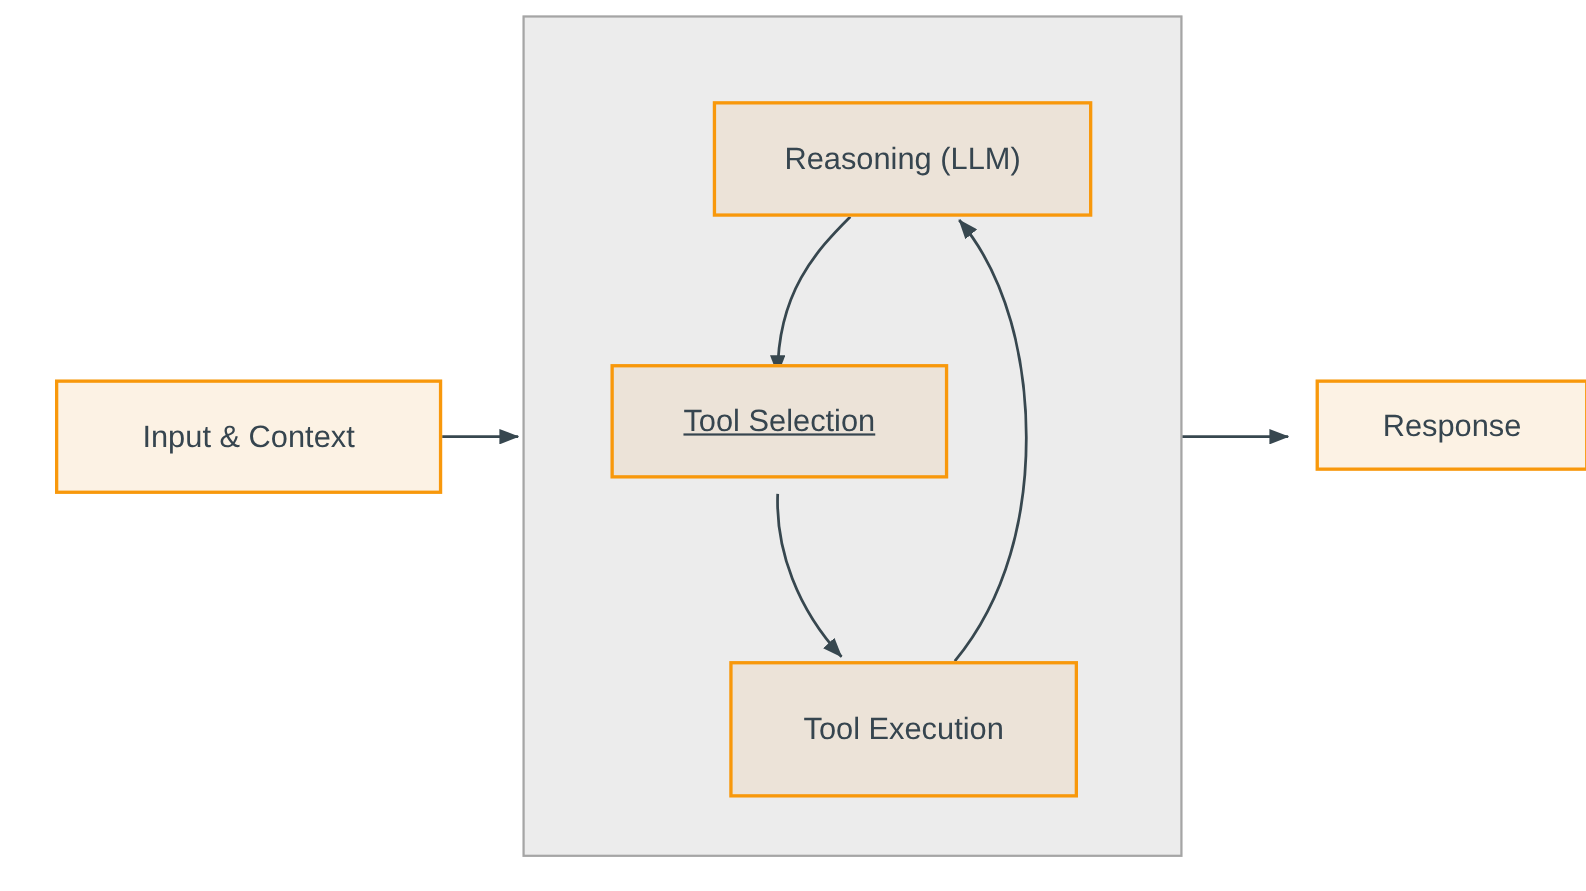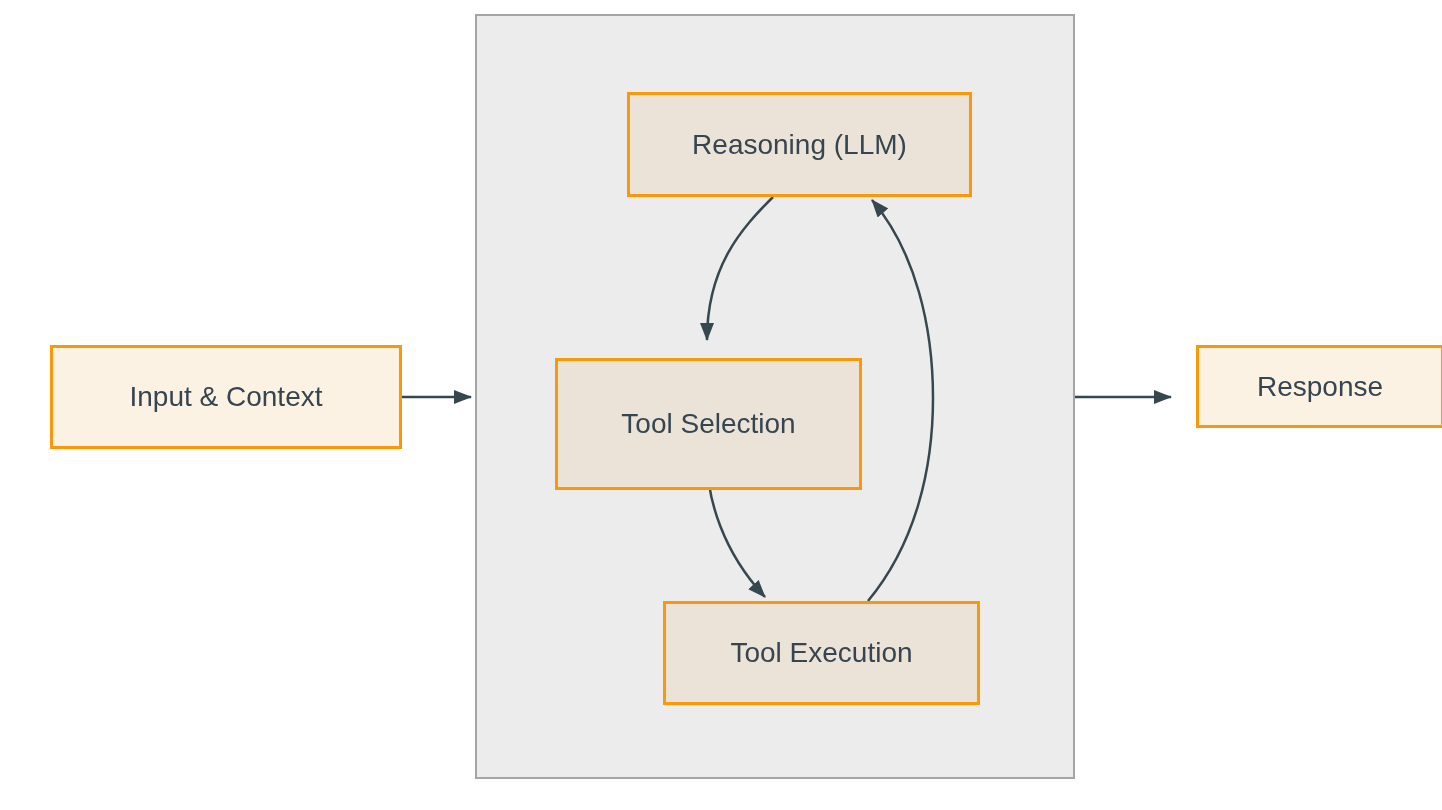--- a/index.html
+++ b/index.html
@@ -44,23 +44,23 @@
     color: #36454F;
     font-size: 28px;
     line-height: 1.2;
     z-index: 3;
     text-align: center;
   }
   .node.outer { background: #FCF2E4; }
   .node.inner { background: #ECE3D8; }
 
   .node-input          { left: 50px;   top: 345px; width: 352px; height: 104px; }
-  .node-reasoning      { left: 627px;  top: 92px;  width: 345px; height: 105px; }
-  .node-tool-selection { left: 555px;  top: 358px; width: 307px; height: 132px; }
-  .node-tool-execution { left: 663px;  top: 601px; width: 317px; height: 104px; }
+  .node-reasoning      { left: 648px;  top: 92px;  width: 345px; height: 105px; }
+  .node-tool-selection { left: 555px;  top: 331px; width: 307px; height: 104px; text-decoration: underline; }
+  .node-tool-execution { left: 663px;  top: 601px; width: 317px; height: 124px; }
   .node-response       { left: 1196px; top: 345px; width: 248px; height: 83px; }
 
   .edge {
     fill: none;
     stroke-width: 2.5px;
   }
 </style>
 </head>
 <body>
 

